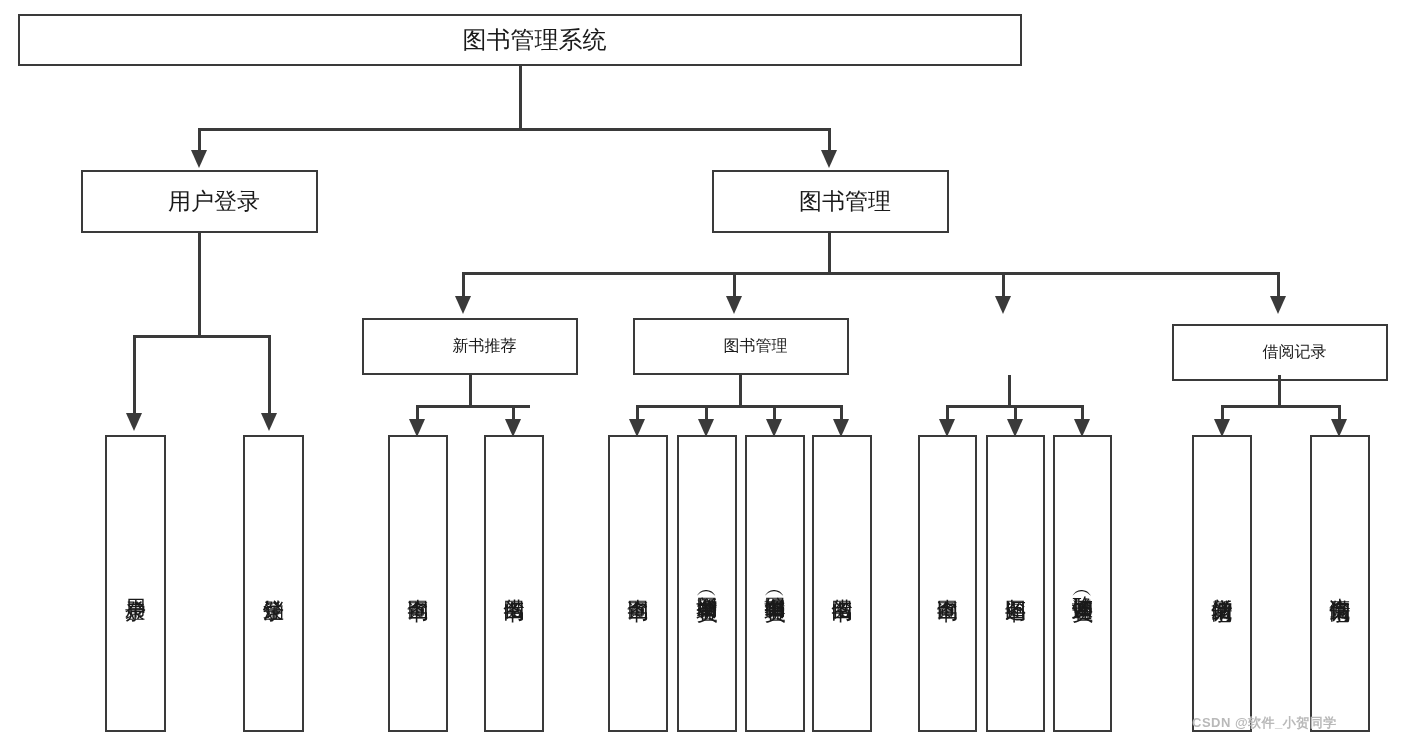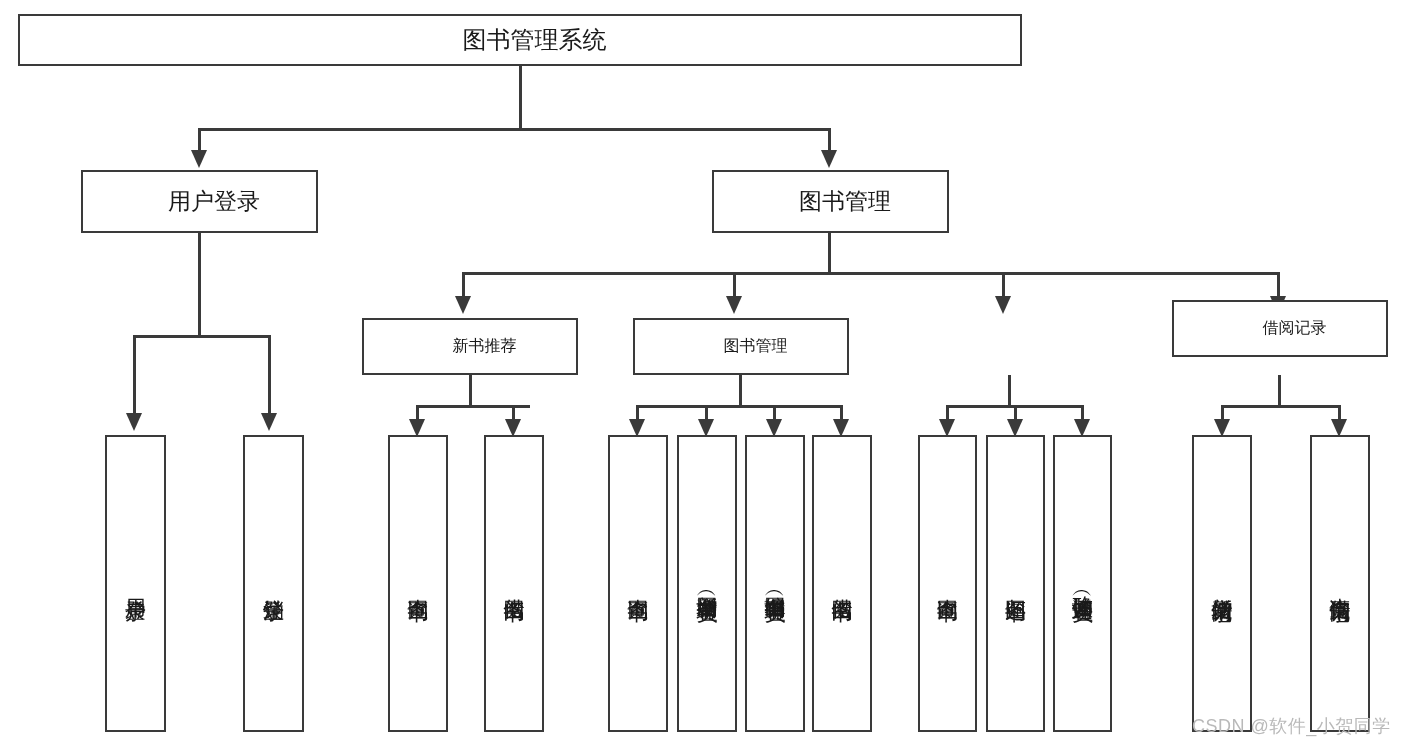--- a/index.html
+++ b/index.html
@@ -63,23 +63,24 @@
     position: absolute;
     width: 0;
     height: 0;
     border-left: 8px solid transparent;
     border-right: 8px solid transparent;
     border-top: 18px solid #3a3a3a;
   }
   .watermark {
     position: absolute;
     color: #b9b9b9;
-    font-size: 18px;
+    font-size: 13px;
     white-space: nowrap;
     letter-spacing: 0.5px;
+    font-weight: bold;
   }
 </style>
 </head>
 <body>
 
 <div id="canvas">
 
   <div class="node root" style="left:18px; top:14px; width:1004px; height:52px;">
     <span class="txt">图书管理系统</span>
   </div>
@@ -117,21 +118,21 @@
   <div class="arrow" style="left:995px; top:296px;"></div>
   <div class="edge v" style="left:1277px; top:272px; width:3px; height:26px;"></div>
   <div class="arrow" style="left:1270px; top:296px;"></div>
 
   <div class="node lvl3" style="left:362px; top:318px; width:216px; height:57px;">
     <span class="txt">新书推荐</span>
   </div>
   <div class="node lvl3" style="left:633px; top:318px; width:216px; height:57px;">
     <span class="txt">图书管理</span>
   </div>
-  <div class="node lvl3" style="left:1172px; top:300px; width:216px; height:57px;">
+  <div class="node lvl3" style="left:1172px; top:324px; width:216px; height:57px;">
     <span class="txt">借阅记录</span>
   </div>
 
   <div class="edge v" style="left:469px; top:375px; width:3px; height:32px;"></div>
   <div class="edge h" style="left:416px; top:405px; width:114px; height:3px;"></div>
   <div class="edge v" style="left:416px; top:405px; width:3px; height:20px;"></div>
   <div class="arrow" style="left:409px; top:419px;"></div>
   <div class="edge v" style="left:512px; top:405px; width:3px; height:20px;"></div>
   <div class="arrow" style="left:505px; top:419px;"></div>
 

